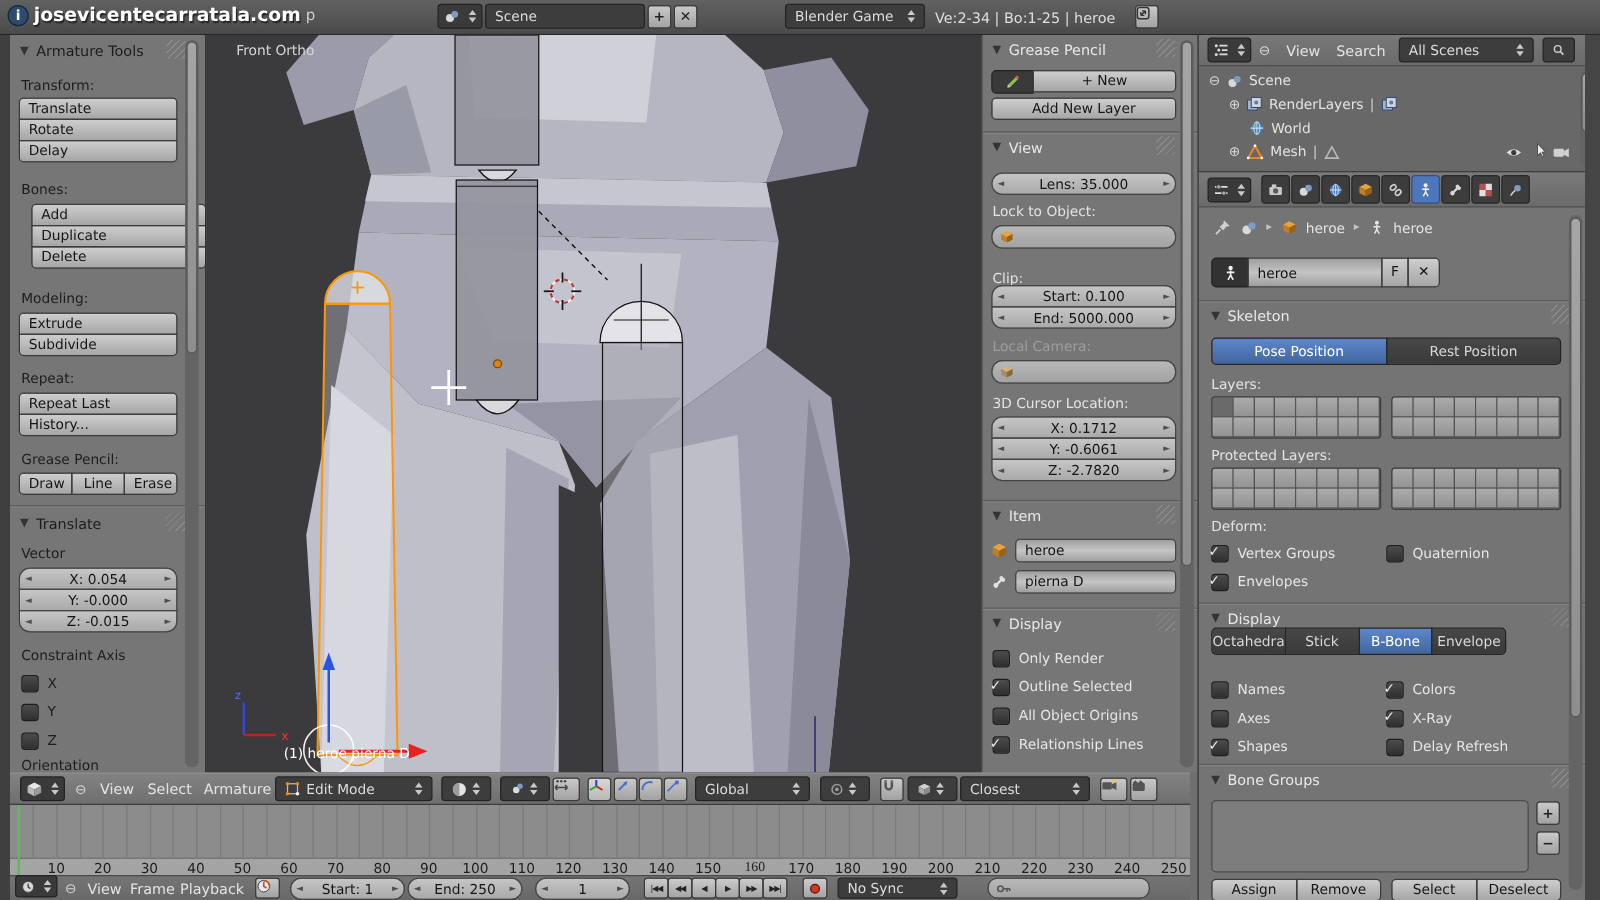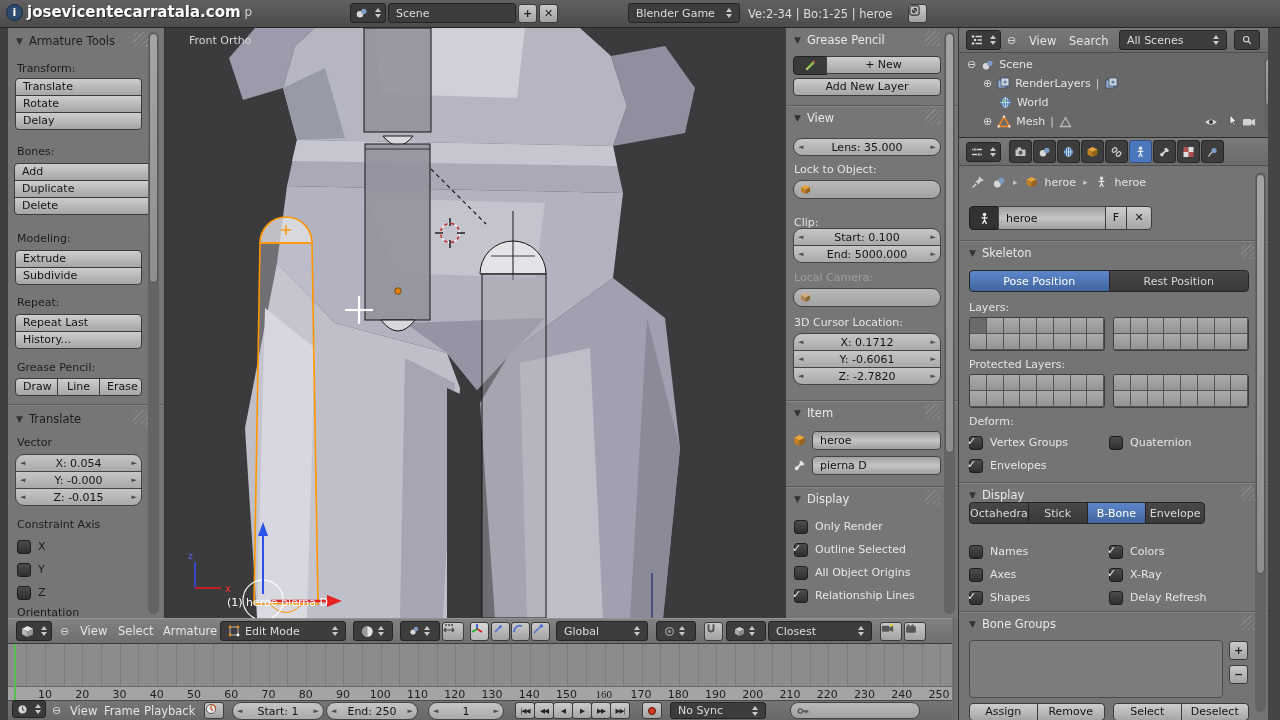--- a/index.html
+++ b/index.html
@@ -134,21 +134,21 @@
     <div class="a diag" style="right:16px;top:4px"></div>
 
     <div class="a darklabel" style="left:9px;top:34px">Transform:</div>
     <div class="a vstack" style="left:7px;top:50px;width:127px">
         <div class="btn">Translate</div>
         <div class="btn">Rotate</div>
         <div class="btn">Delay</div>
       </div>
 
     <div class="a darklabel" style="left:9px;top:117px">Bones:</div>
-    <div class="a vstack" style="left:6px;top:135px;width:140px">
+    <div class="a vstack" style="left:17px;top:135px;width:140px">
         <div class="btn">Add</div>
         <div class="btn">Duplicate</div>
         <div class="btn">Delete</div>
       </div>
 
     <div class="a darklabel" style="left:9px;top:204px">Modeling:</div>
     <div class="a vstack" style="left:7px;top:222px;width:127px">
         <div class="btn">Extrude</div>
         <div class="btn">Subdivide</div>
       </div>

